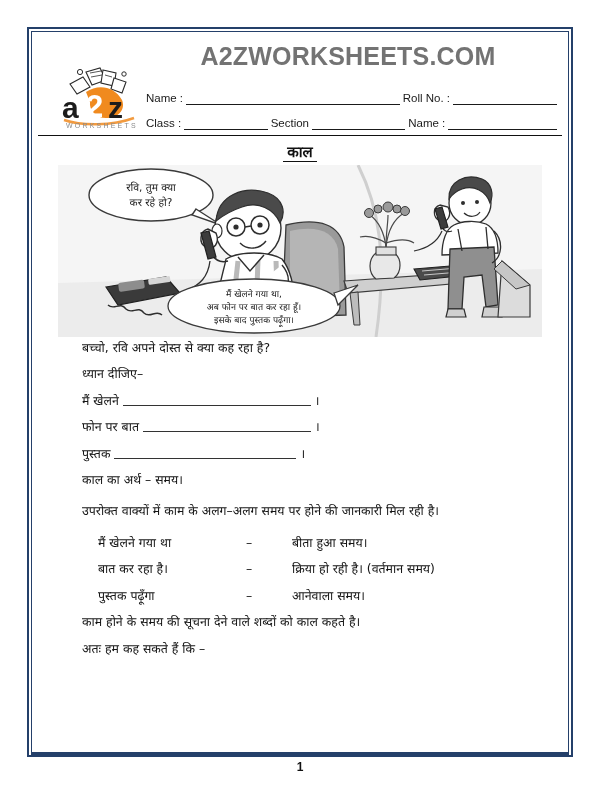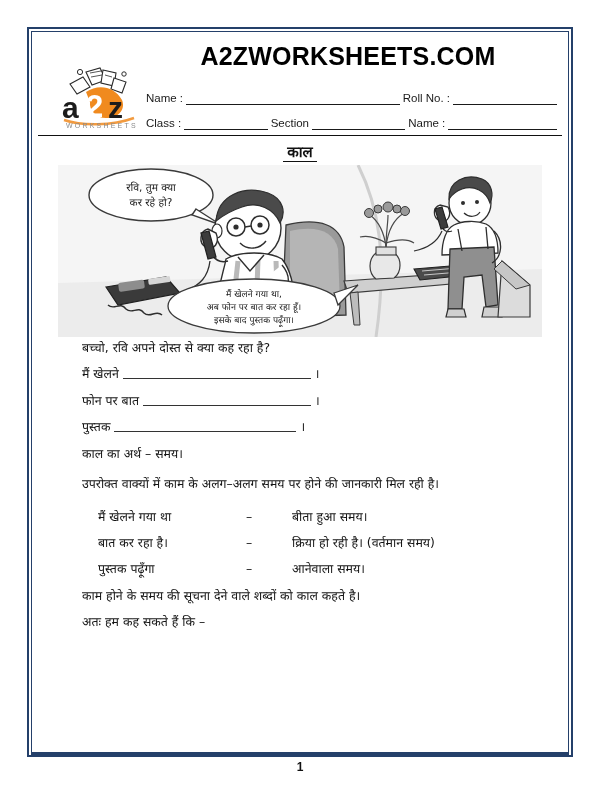--- a/index.html
+++ b/index.html
@@ -28,21 +28,21 @@
   
   .header-box{
     position:absolute;left:0;top:0;width:524px;height:98px;
     border:1px solid #111;border-top:none;border-left:none;border-right:none;
     box-sizing:border-box;
   }
   .brand-title{
     position:absolute;left:110px;top:4px;width:400px;
     text-align:center;
     font-size:25px;font-weight:bold;letter-spacing:.2px;
-    color:#000000;
+    color:#737373;
     font-family:"Liberation Sans",sans-serif;
   }
   .logo{
     position:absolute;left:18px;top:22px;width:92px;height:70px;
   }
   .fields{
     position:absolute;left:108px;top:42px;width:414px;
   }
   .field-row{
     display:flex;align-items:flex-end;
@@ -310,20 +310,23 @@
         </g>
       </svg>
     </div>
 
     <div class="body">
 
       <div class="ln">
         <span>बच्चो, रवि अपने दोस्त से क्या कह रहा है?</span>
       </div>
 
+      <div class="ln">
+        <span>ध्यान दीजिए–</span>
+      </div>
 
       <div class="ln">
         <span>मैं खेलने</span>
         <span class="blank b-a"></span>
         <span class="danda">।</span>
       </div>
 
       <div class="ln">
         <span>फोन पर बात</span>
         <span class="blank b-b"></span>

